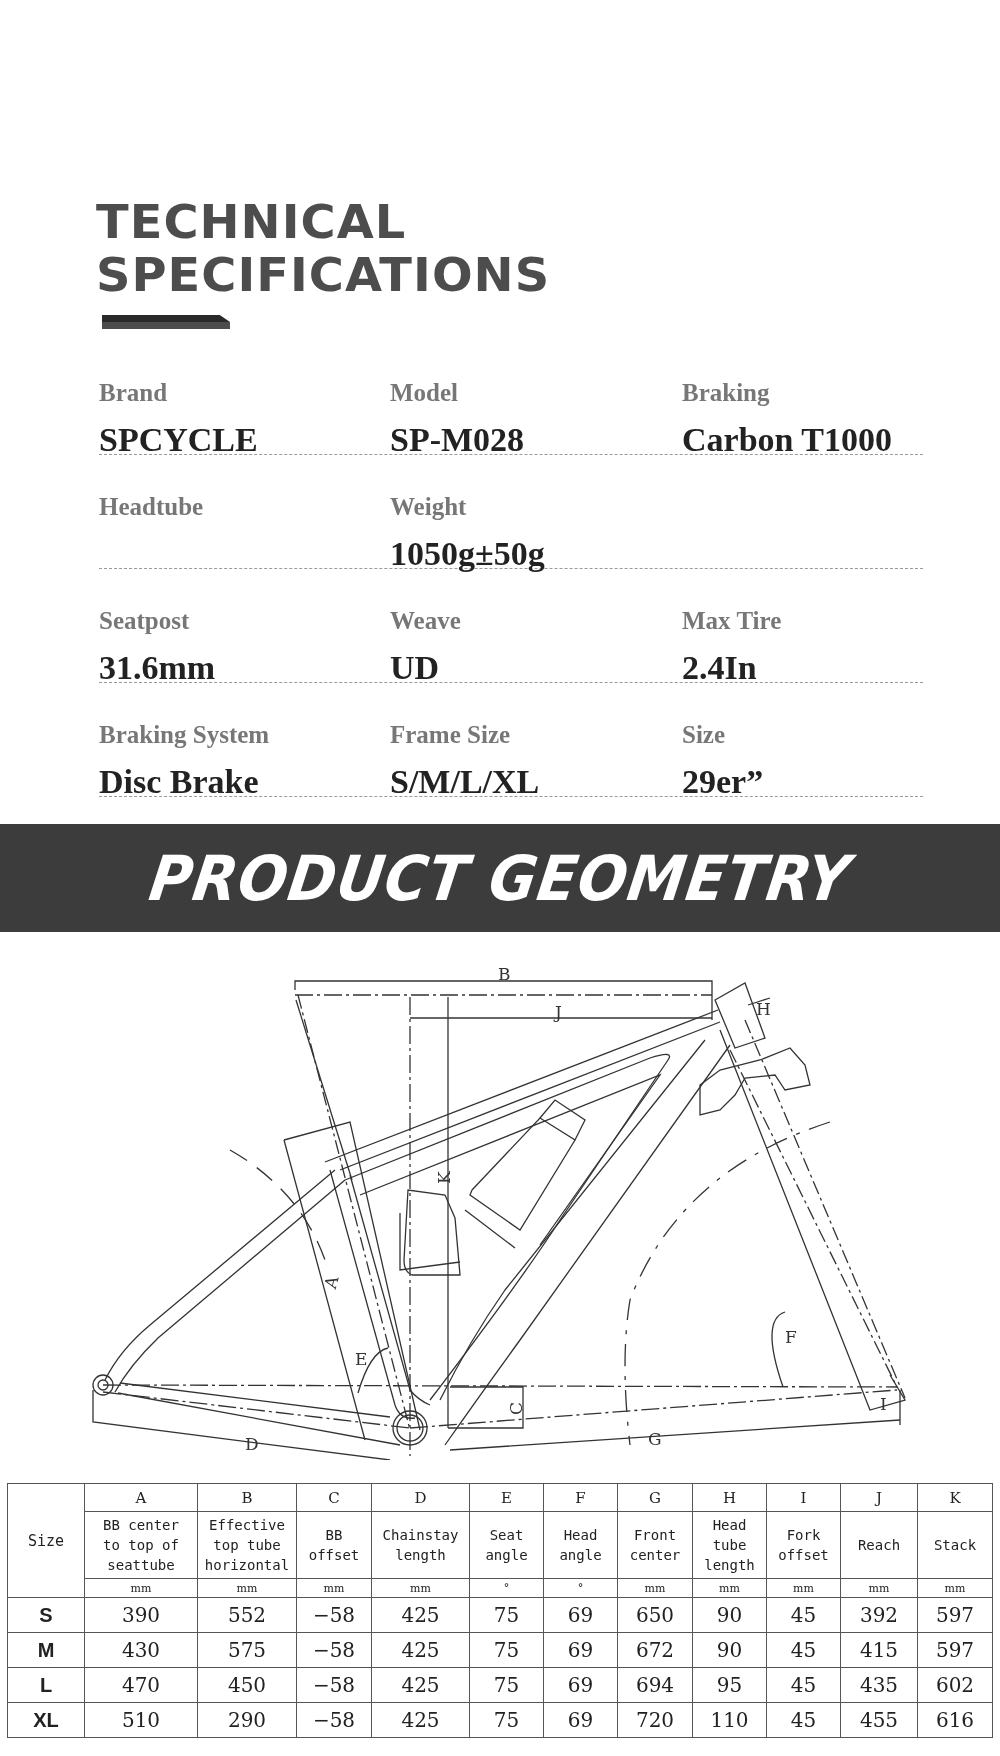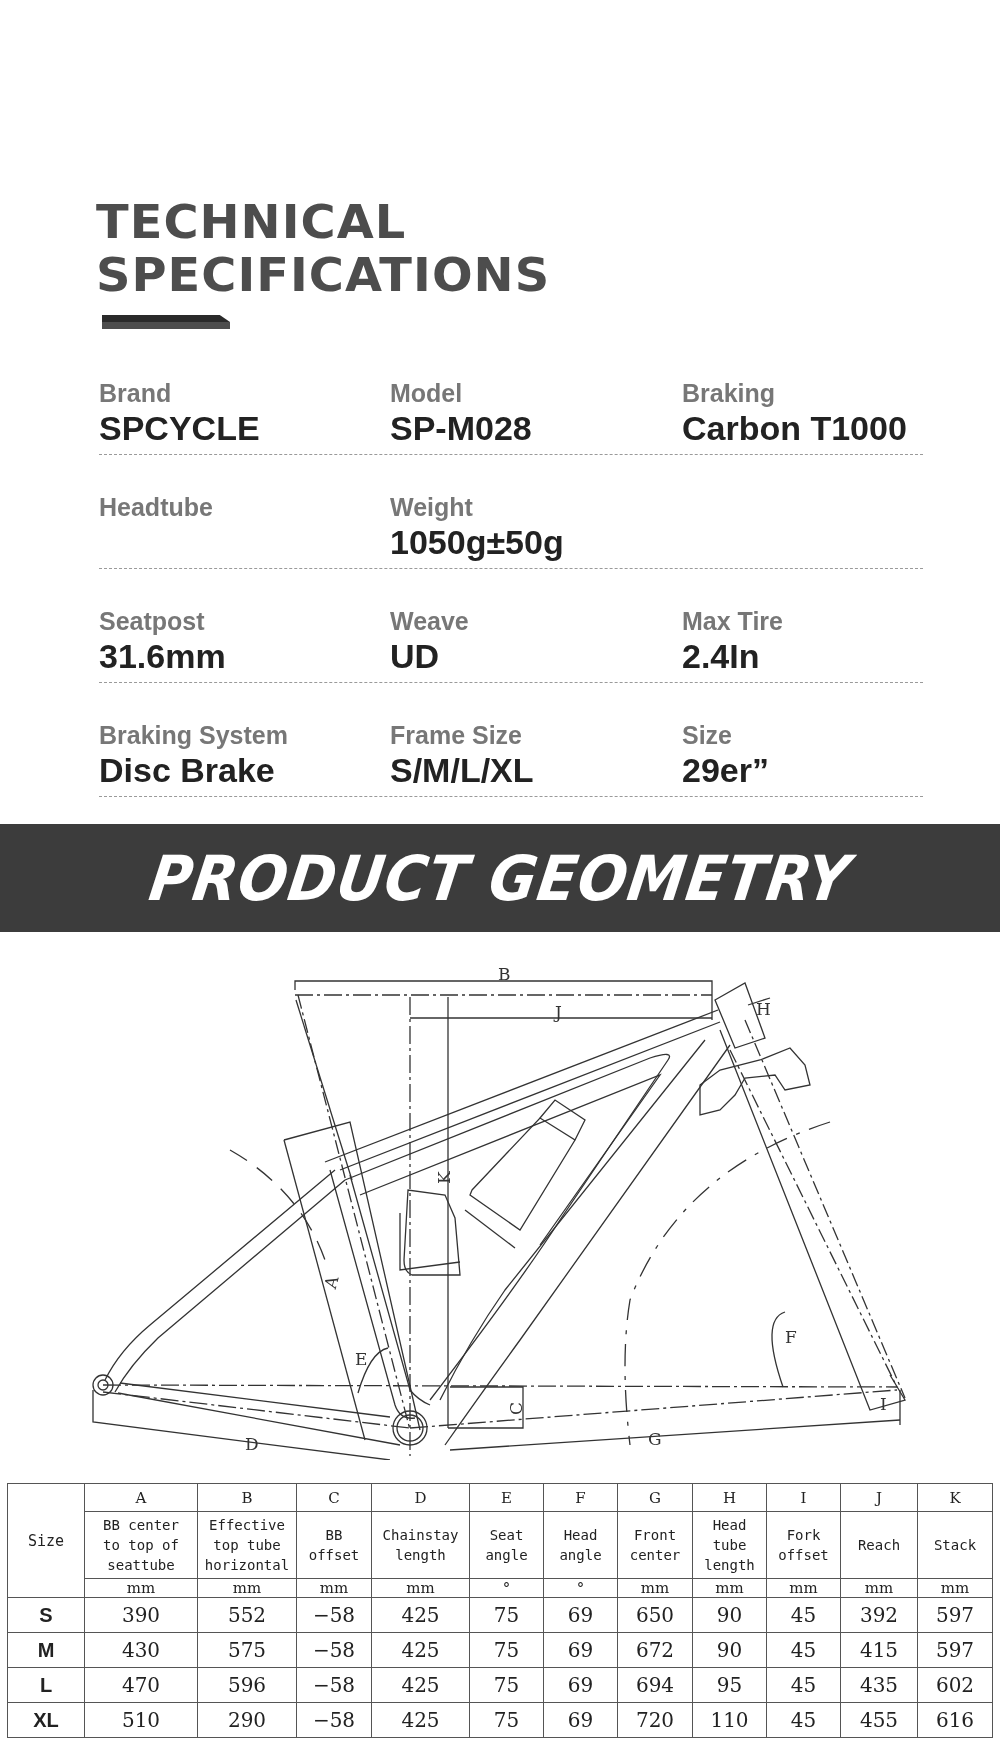--- a/index.html
+++ b/index.html
@@ -2,39 +2,39 @@
 <html><head>
 <meta charset="utf-8">
 <style>
   html,body{margin:0;padding:0;background:#fff;}
   body{width:1000px;height:1756px;position:relative;overflow:hidden;font-family:"Liberation Sans",sans-serif;}
   .title{position:absolute;left:96px;top:196px;margin:0;font-family:"DejaVu Sans",sans-serif;font-weight:bold;font-size:46px;line-height:53px;color:#4d4d4d;letter-spacing:1px;transform:scaleX(1.04);transform-origin:left top;}
   .title span{display:block;}
   .title-bar{position:absolute;left:102px;top:315px;width:128px;height:14px;}
   .title-bar .top{position:absolute;left:0;top:0;width:128px;height:7px;background:#2a2a2a;clip-path:polygon(0 0,92% 0,100% 100%,0 100%);}
   .title-bar .bot{position:absolute;left:0;top:7px;width:128px;height:7px;background:#4d4d4d;clip-path:polygon(0 0,100% 0,100% 100%,0 100%);}
-  .specs{position:absolute;left:99px;top:378px;width:824px;}
+  .specs{position:absolute;left:99px;top:378px;width:824px;font-family:Liberation Serif, serif;}
   .spec-row{position:relative;height:114px;border-bottom:1px dashed #9a9a9a;box-sizing:border-box;}
   .spec-row + .spec-row{margin-top:0;}
   .spec-cell{position:absolute;top:0;}
   .spec-cell:nth-child(1){left:0;}
   .spec-cell:nth-child(2){left:291px;}
   .spec-cell:nth-child(3){left:583px;}
   .spec-label{display:block;font-size:25px;font-weight:bold;color:#777;line-height:30px;}
-  .spec-value{display:block;font-size:34px;font-weight:bold;color:#222;line-height:40px;margin-top:0;}
+  .spec-value{display:block;font-size:34px;font-weight:bold;color:#222;line-height:40px;margin-top:12px;}
   .specs .spec-row:first-child{height:77px;}
   .specs .spec-row:not(:first-child) .spec-cell{top:37px;}
   .banner{position:absolute;left:0;top:824px;width:1000px;height:108px;background:#3c3c3c;display:flex;align-items:center;justify-content:center;}
   .banner-text{font-family:"DejaVu Sans",sans-serif;font-weight:bold;font-style:italic;font-size:62px;color:#fff;letter-spacing:1px;transform:skewX(-8deg) scaleX(0.93);}
   .diagram{position:absolute;left:0;top:940px;width:1000px;height:520px;}
   table.geo{position:absolute;left:7px;top:1483px;width:985px;border-collapse:collapse;font-family:"DejaVu Serif",serif;color:#222;table-layout:fixed;}
   table.geo td{border:1.5px solid #555;text-align:center;padding:0;vertical-align:middle;}
   table.geo tr.letters td{height:27px;font-size:15px;}
   table.geo tr.desc td{height:66px;font-size:14px;line-height:20px;font-family:"DejaVu Sans Mono",monospace;}
-  table.geo tr.units td{height:18px;font-size:15px;}
+  table.geo tr.units td{height:18px;font-size:11px;}
   table.geo td.size-head{font-family:"DejaVu Sans Mono",monospace;font-size:15px;}
   table.geo tr.data td{height:34px;font-size:20px;}
   table.geo tr.data td.size-cell{font-family:"Liberation Sans",sans-serif;font-weight:bold;font-size:20px;}
 </style>
 </head>
 <body>
 
 <h1 class="title">
   <span>TECHNICAL</span>
   <span>SPECIFICATIONS</span>
@@ -272,21 +272,21 @@
     <td>69</td>
     <td>672</td>
     <td>90</td>
     <td>45</td>
     <td>415</td>
     <td>597</td>
   </tr>
   <tr class="data">
     <td class="size-cell">L</td>
     <td>470</td>
-    <td>596</td>
+    <td>450</td>
     <td>−58</td>
     <td>425</td>
     <td>75</td>
     <td>69</td>
     <td>694</td>
     <td>95</td>
     <td>45</td>
     <td>435</td>
     <td>602</td>
   </tr>

